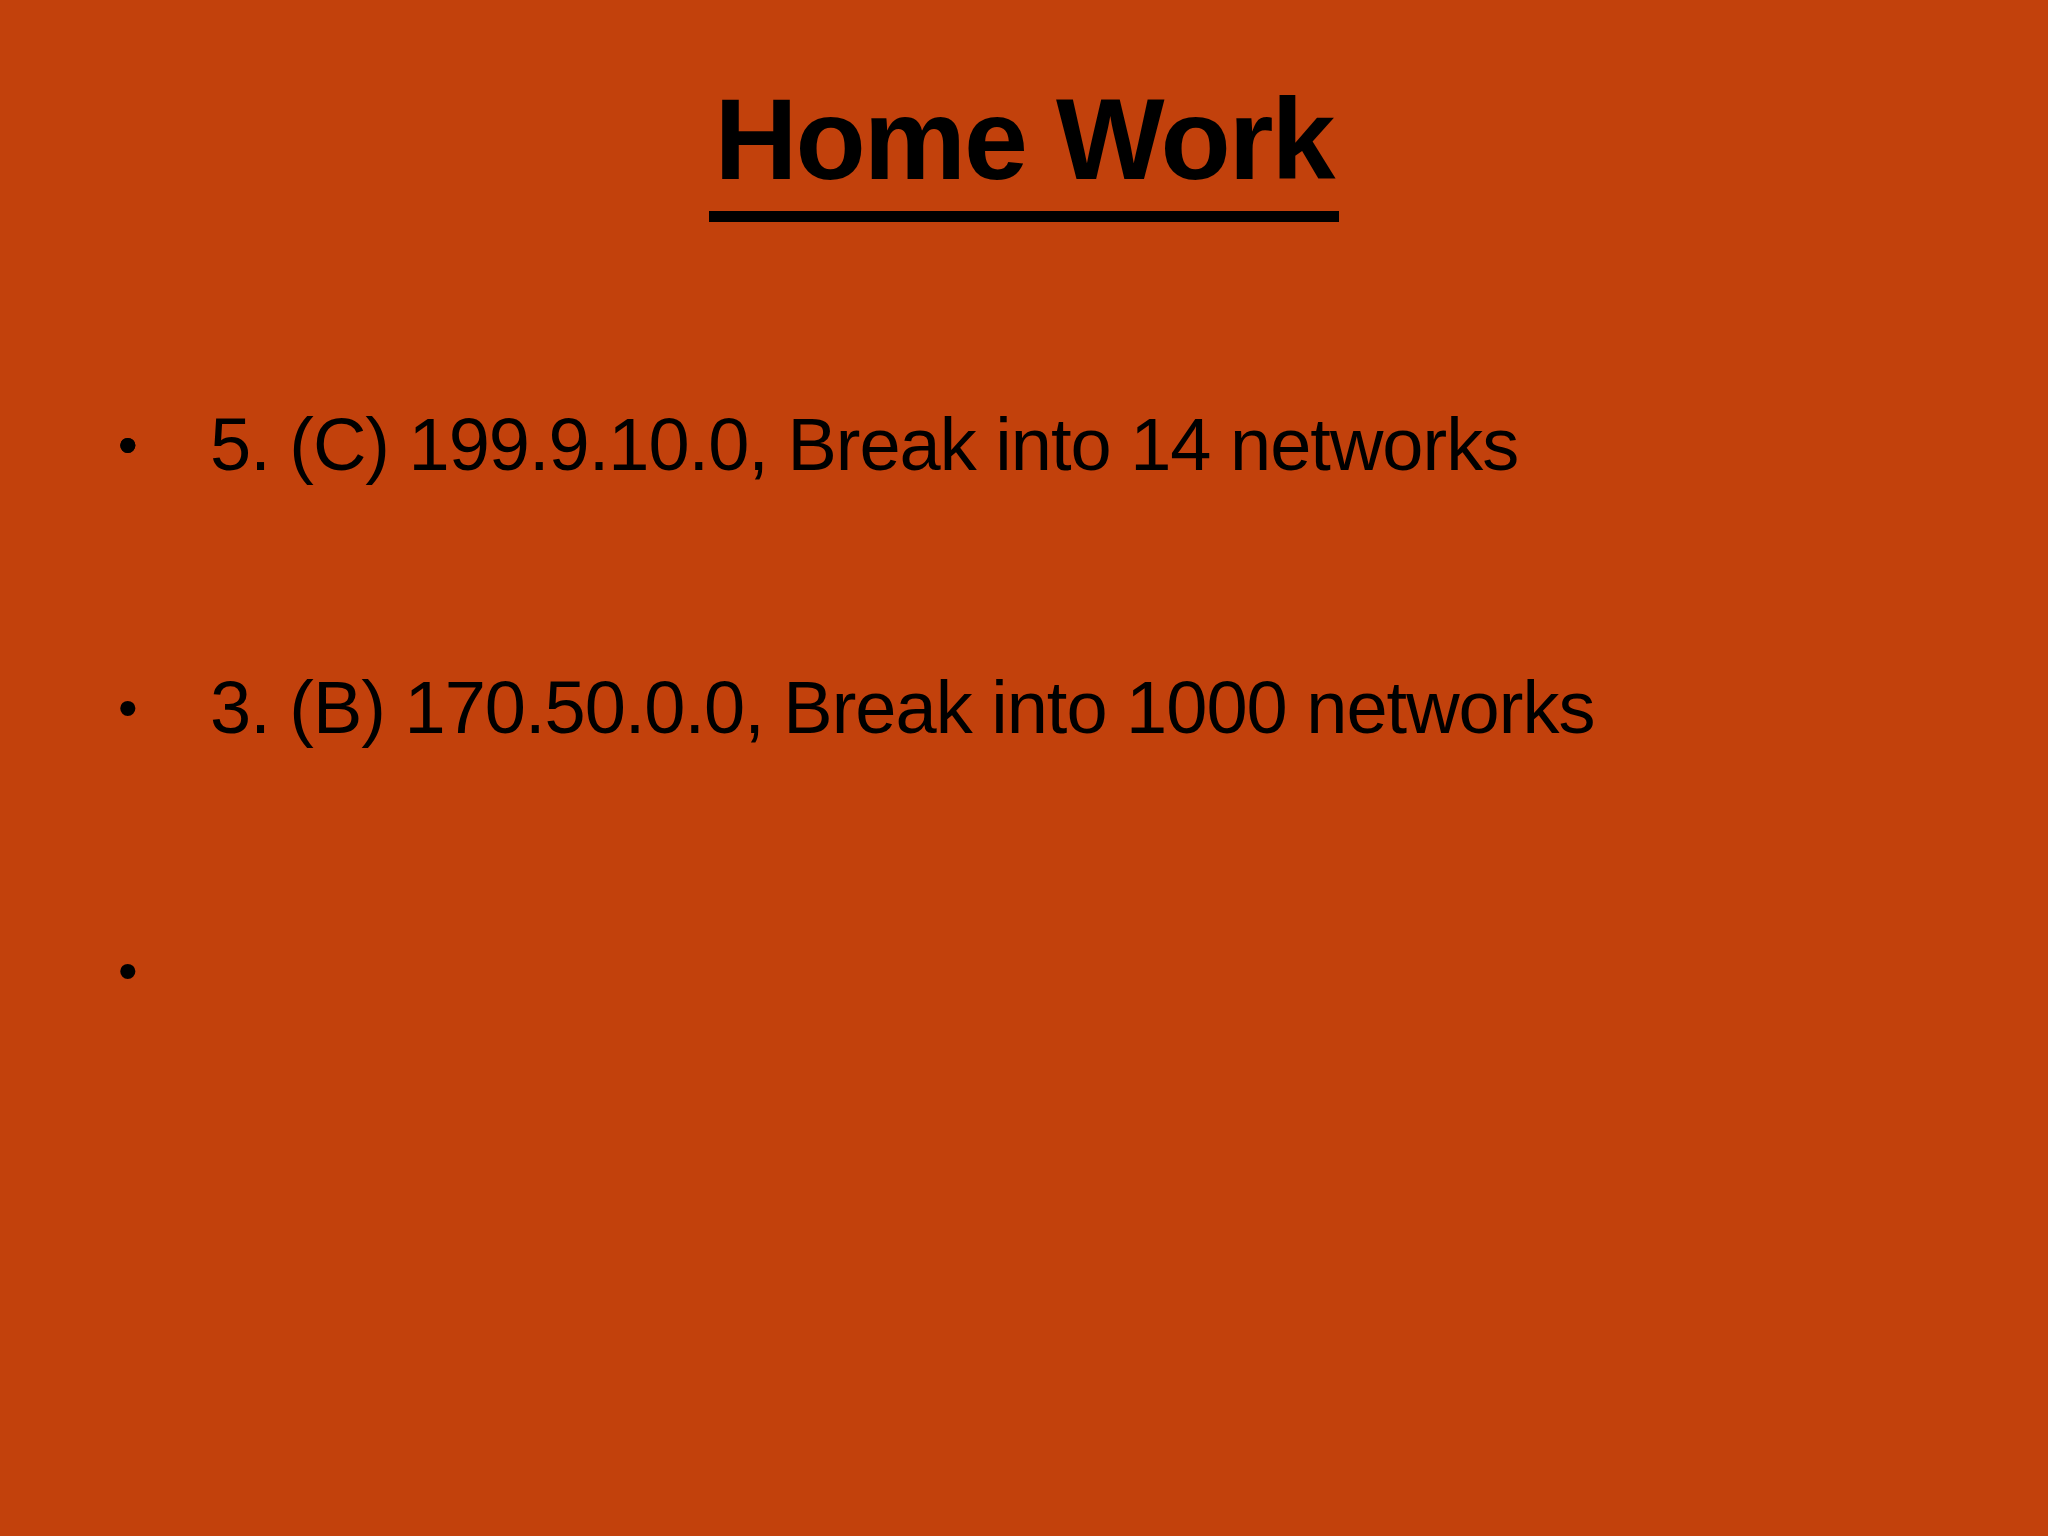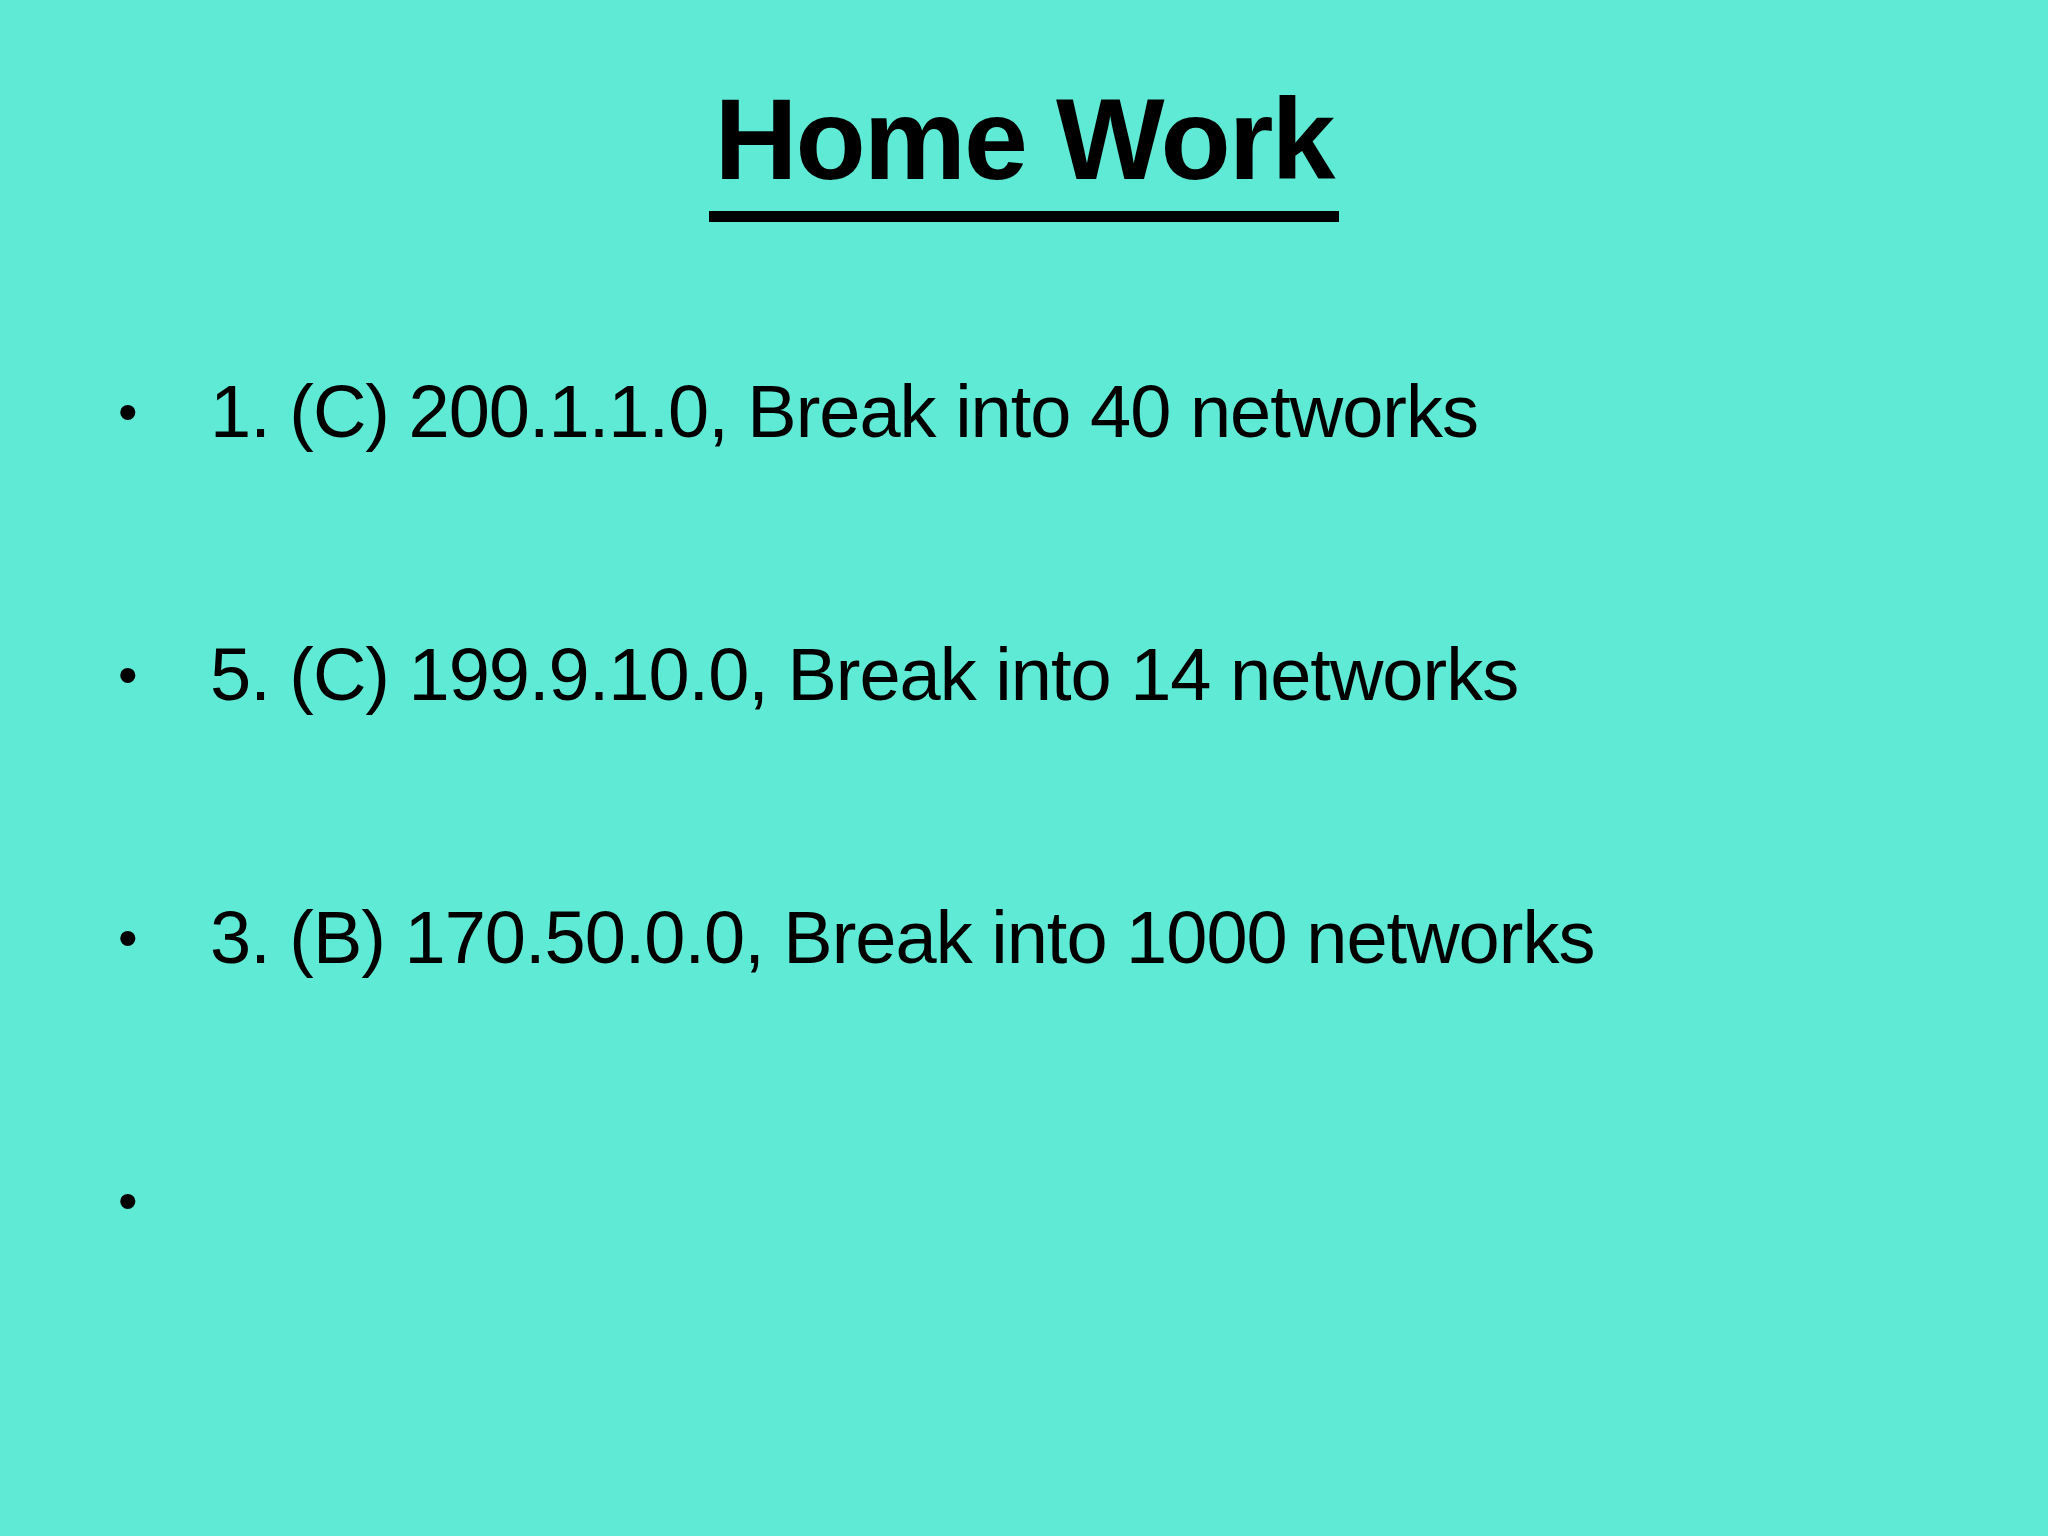--- a/index.html
+++ b/index.html
@@ -11,21 +11,21 @@
     height: 1536px;
     background: #ffffff;
     color: #000000;
     font-family: "Liberation Sans", sans-serif;
     overflow: hidden;
   }
   .slide {
     position: relative;
     width: 2048px;
     height: 1536px;
-    background: #5eead4;
+    background: #c2410c;
   }
   .title-wrap {
     text-align: center;
     margin: 0;
     padding-top: 82px;
   }
   .title-text {
     display: inline-block;
     font-size: 115px;
     font-weight: 700;
@@ -64,21 +64,20 @@
 
 <div class="slide">
 
   <h1 class="title-wrap">
     <span class="title-text">Home Work</span>
   </h1>
 
   <ul class="bullets">
     <li class="bullet-item">
       <span class="bullet-dot">•</span>
-      <span>1. (C) 200.1.1.0, Break into 40 networks</span>
     </li>
     <li class="bullet-item">
       <span class="bullet-dot">•</span>
       <span>5. (C) 199.9.10.0, Break into 14 networks</span>
     </li>
     <li class="bullet-item">
       <span class="bullet-dot">•</span>
       <span>3. (B) 170.50.0.0, Break into 1000 networks</span>
     </li>
     <li class="bullet-item">

